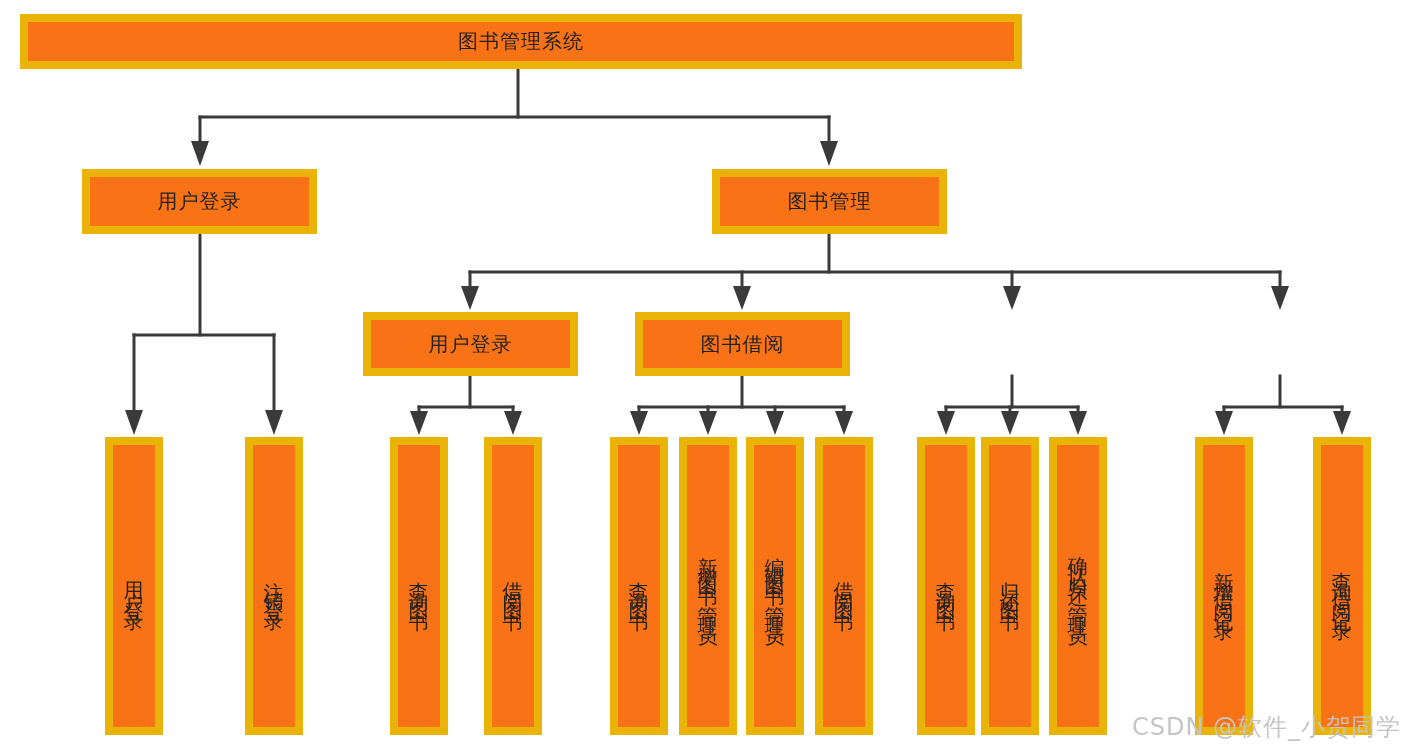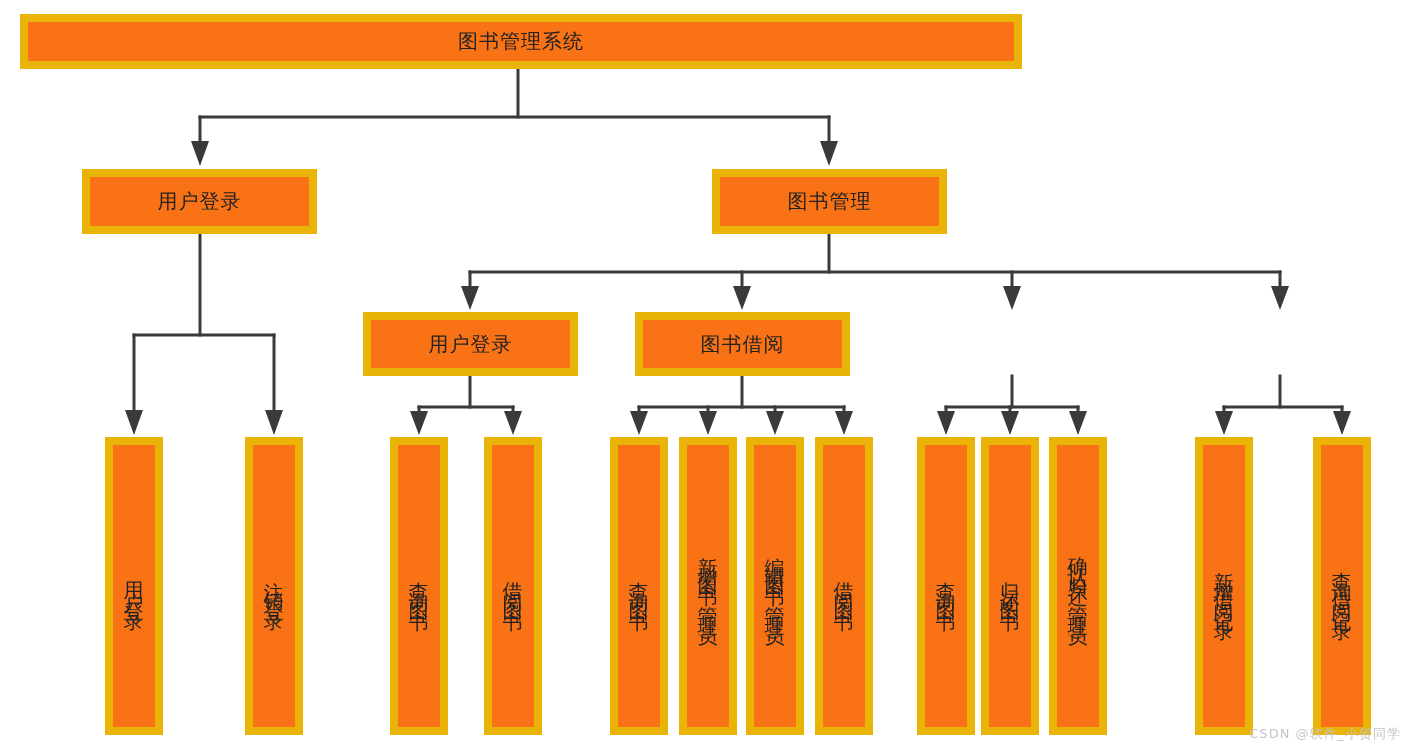--- a/index.html
+++ b/index.html
@@ -15,21 +15,21 @@
     box-sizing:border-box;display:flex;align-items:center;justify-content:center;
     color:#222222;
   }
   .node.h{font-size:20px;letter-spacing:1px;white-space:nowrap;}
   .node.v span{
     writing-mode:vertical-lr;text-orientation:mixed;
     font-size:20px;letter-spacing:10px;line-height:1;
   }
   #watermark{
     position:absolute;right:4px;bottom:4px;z-index:10;
-    font-size:13px;color:#c5c5c5;letter-spacing:1px;white-space:nowrap;
+    font-size:24px;color:#c5c5c5;letter-spacing:1px;white-space:nowrap;
   }
   .wire{stroke:#3a3a3a;stroke-width:3;fill:none;stroke-linecap:square;}
   .head{fill:#3a3a3a;stroke:none;}
 </style>
 </head>
 <body>
 
 <div id="canvas">
 
   <svg id="wires" viewBox="0 0 1405 747">

